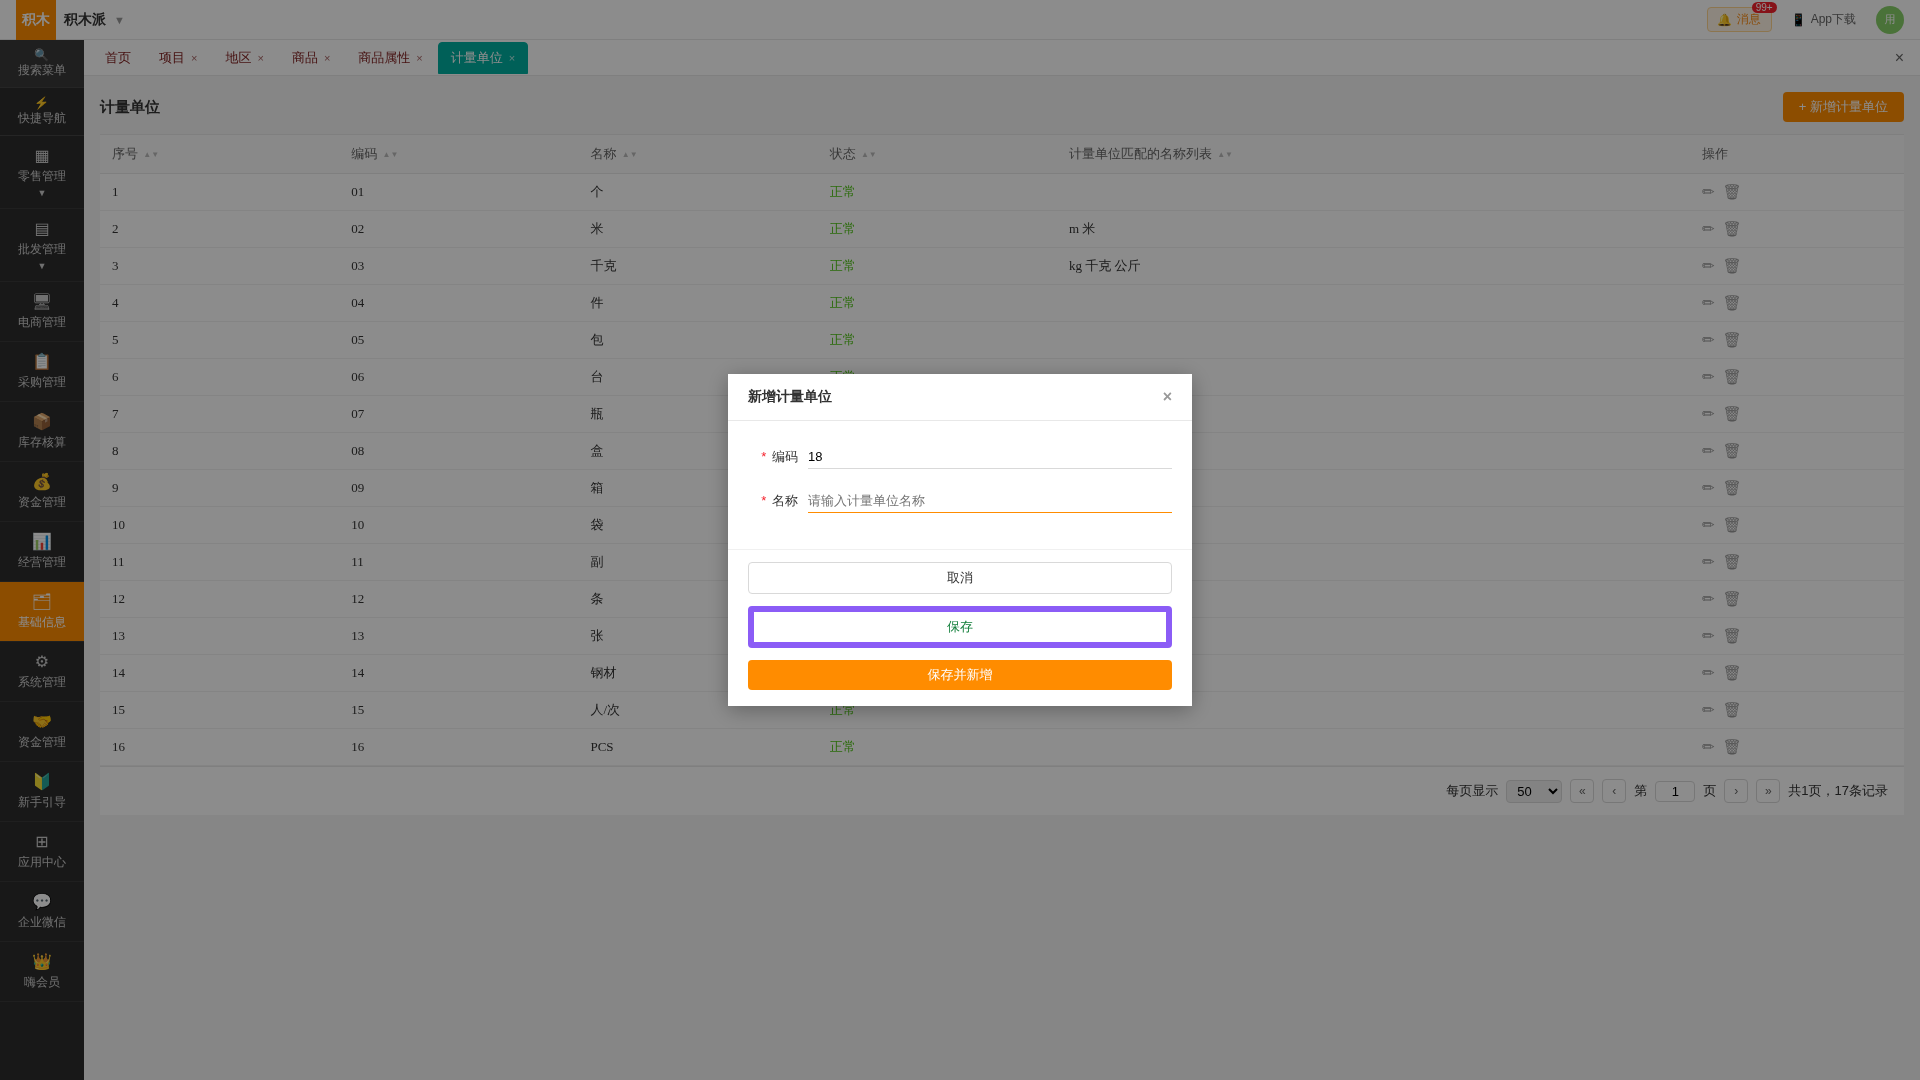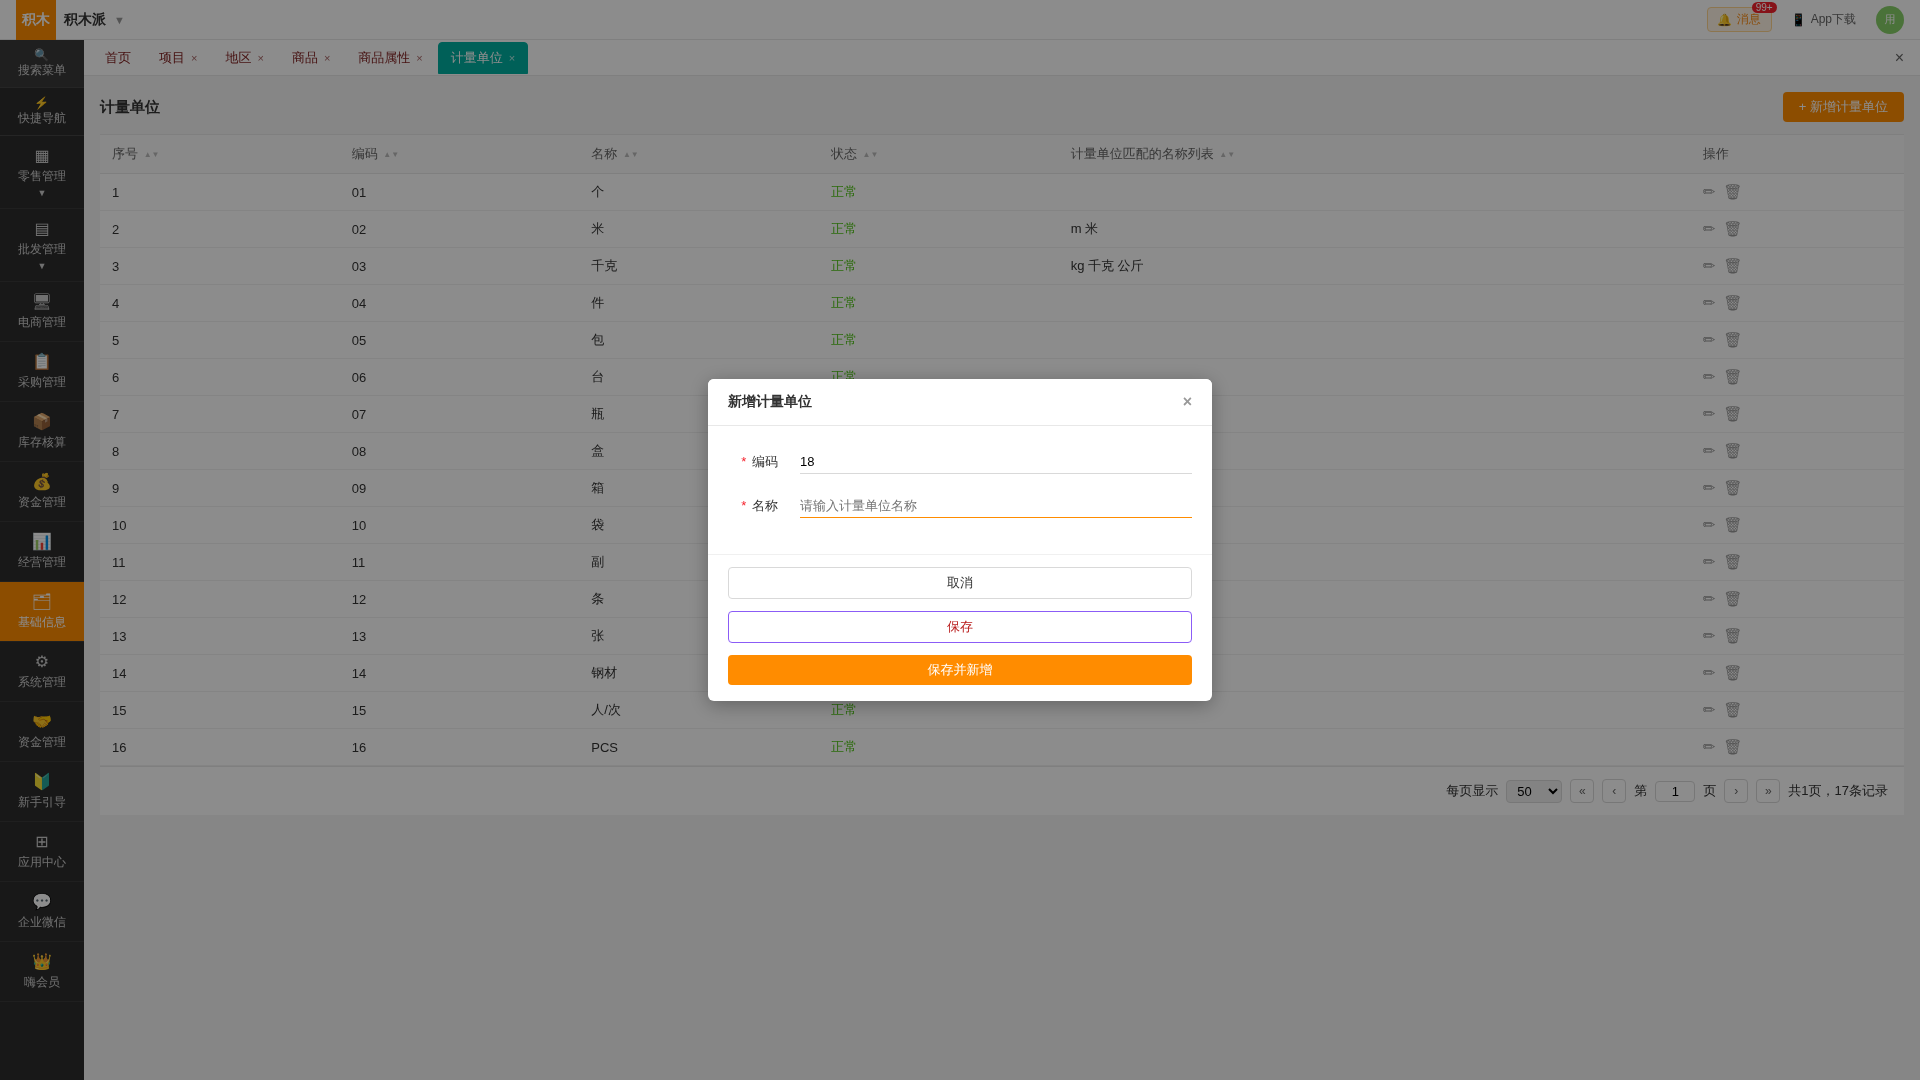--- a/index.html
+++ b/index.html
@@ -194,20 +194,21 @@
       border-radius: 4px;
       cursor: pointer;
       font-size: 13px;
     }
 
     
     .data-table {
       width: 100%;
       background: #fff;
       border-collapse: collapse;
+      font-family: Liberation Serif, serif;
     }
     .data-table th {
       background: #fafafa;
       padding: 10px 12px;
       text-align: left;
       font-weight: normal;
       color: #666;
       border-bottom: 1px solid #e8e8e8;
       border-top: 1px solid #e8e8e8;
       font-size: 13px;
@@ -283,22 +284,22 @@
       position: fixed;
       top: 0; left: 0; right: 0; bottom: 0;
       background: rgba(0,0,0,0.45);
       z-index: 1000;
       display: flex;
       align-items: center;
       justify-content: center;
     }
     .modal {
       background: #fff;
-      border-radius: 6px;
-      width: 504px;
+      border-radius: 0;
+      width: 464px;
       box-shadow: 0 4px 20px rgba(0,0,0,0.3);
       overflow: hidden;
     }
     .modal-header {
       background: #fff;
       padding: 14px 20px;
       border-bottom: 1px solid #e8e8e8;
       display: flex;
       justify-content: space-between;
       align-items: center;
@@ -311,21 +312,21 @@
       color: #999;
       font-size: 16px;
     }
     .modal-body {
       padding: 24px 20px 16px;
     }
     .form-row {
       display: flex;
       align-items: center;
       margin-bottom: 20px;
-      gap: 22px;
+      gap: 10px;
     }
     .form-label {
       width: 50px;
       text-align: right;
       font-size: 13px;
       color: #333;
     }
     .form-required {
       color: #f5222d;
       margin-right: 2px;
@@ -353,26 +354,26 @@
       padding: 6px 20px;
       border: 1px solid #d9d9d9;
       background: #fff;
       border-radius: 4px;
       cursor: pointer;
       font-size: 13px;
       color: #333;
     }
     .btn-save {
       padding: 6px 20px;
-      border: 1px solid #8b5cf6;
+      border: 6px solid #8b5cf6;
       background: #fff;
       border-radius: 4px;
       cursor: pointer;
       font-size: 13px;
-      color: #b91c1c;
+      color: #15803d;
     }
     .btn-save-new {
       padding: 6px 20px;
       border: none;
       background: #ff8c00;
       border-radius: 4px;
       cursor: pointer;
       font-size: 13px;
       color: #fff;
     }

